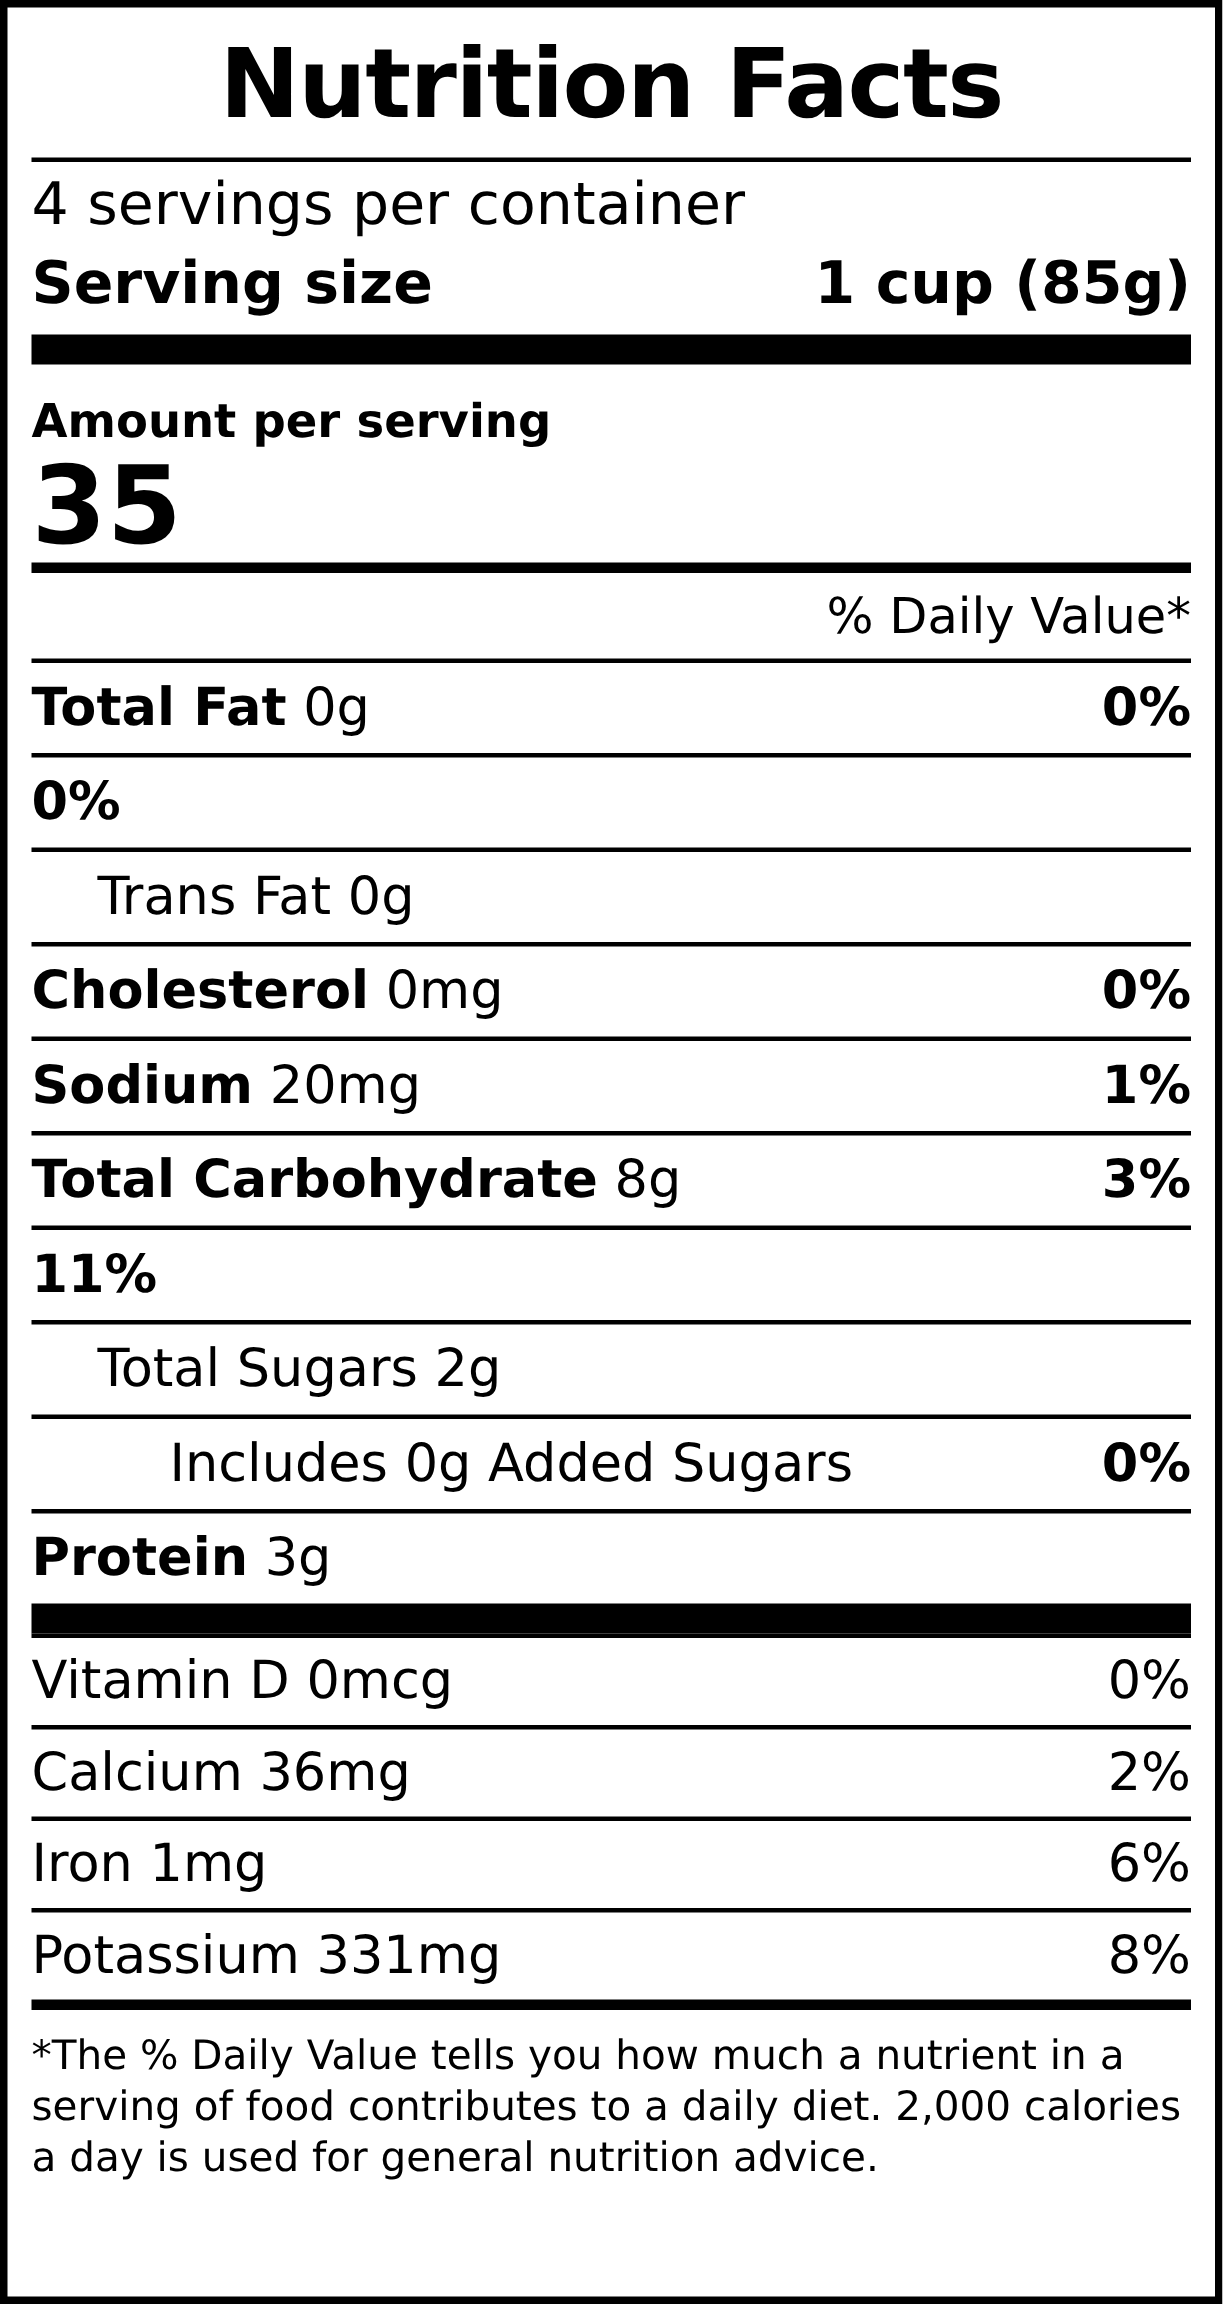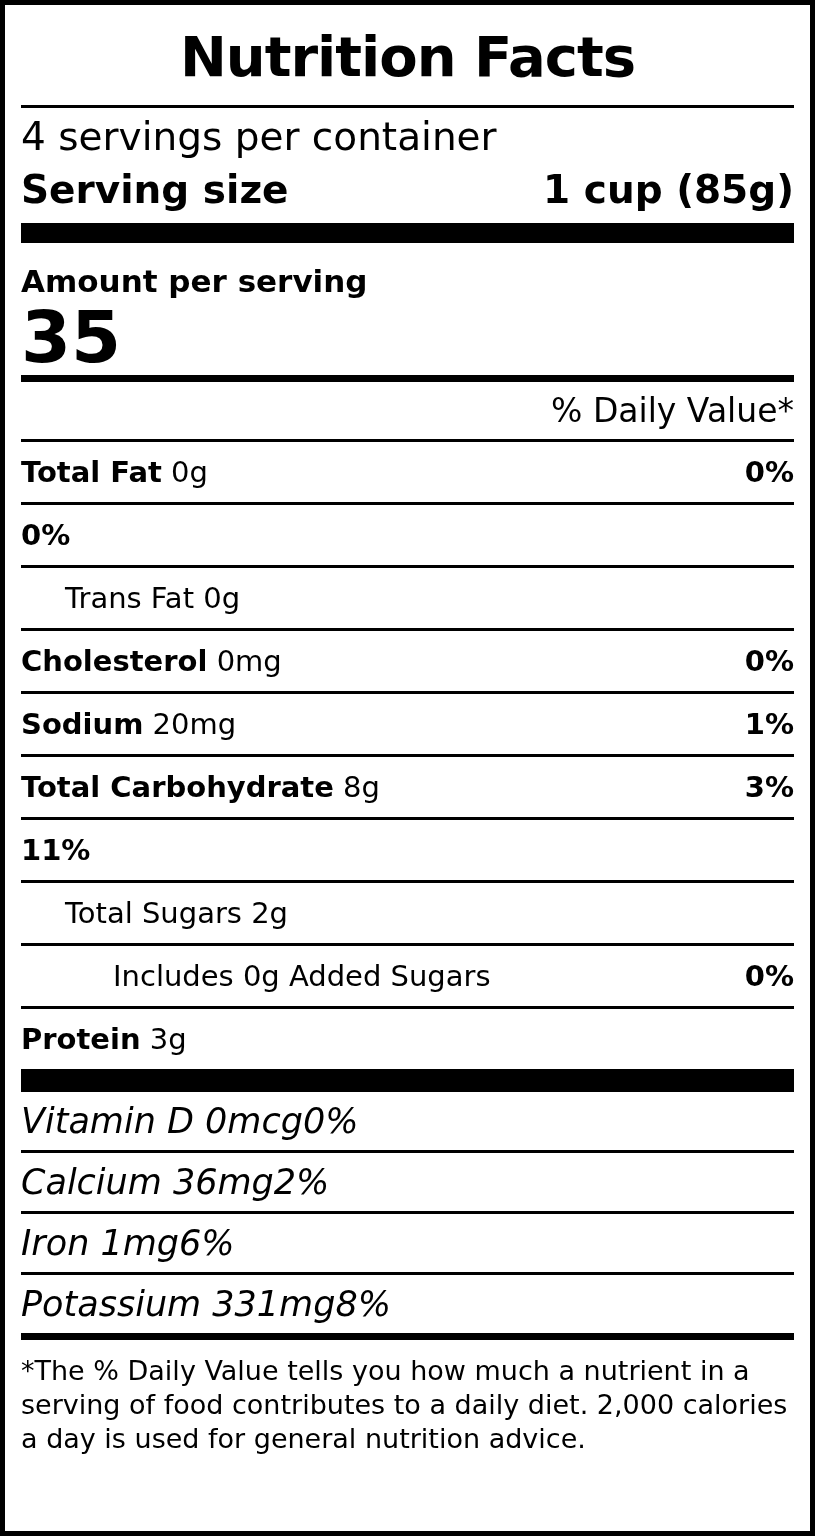--- a/index.html
+++ b/index.html
@@ -22,21 +22,21 @@
     border: 5px solid #000;
     padding: 0 16px;
     background: #fff;
     display: flex;
     flex-direction: column;
   }
 
   
   .title {
     font-weight: bold;
-    font-size: 56px;
+    font-size: 64px;
     line-height: 96px;
     letter-spacing: -1px;
     text-align: center;
     margin-top: 4px;
     white-space: nowrap;
   }
 
   .rule-thin {
     border-top: 3px solid #000;
   }
@@ -96,38 +96,38 @@
     font-size: 33px;
     line-height: 50px;
     padding: 4px 0 3px 0;
   }
 
   
   .row {
     display: flex;
     justify-content: space-between;
     align-items: baseline;
-    font-size: 29px;
+    font-size: 35px;
     line-height: 50px;
     border-top: 3px solid #000;
     padding: 5px 0 5px 0;
   }
   .row .name { white-space: nowrap; }
   .row .dv { font-weight: bold; white-space: nowrap; }
   .indent-1 .name { padding-left: 44px; }
   .indent-2 .name { padding-left: 92px; }
 
   .vit-row {
     display: flex;
+    justify-content: space-between;
     align-items: baseline;
     font-size: 35px;
     line-height: 48px;
     border-top: 3px solid #000;
     padding: 5px 0 5px 0;
-    font-style: italic;
   }
 
   .footnote {
     font-size: 27px;
     line-height: 34px;
     padding-top: 2px;
     margin-top: 12px;
   }
 </style>
 </head>

